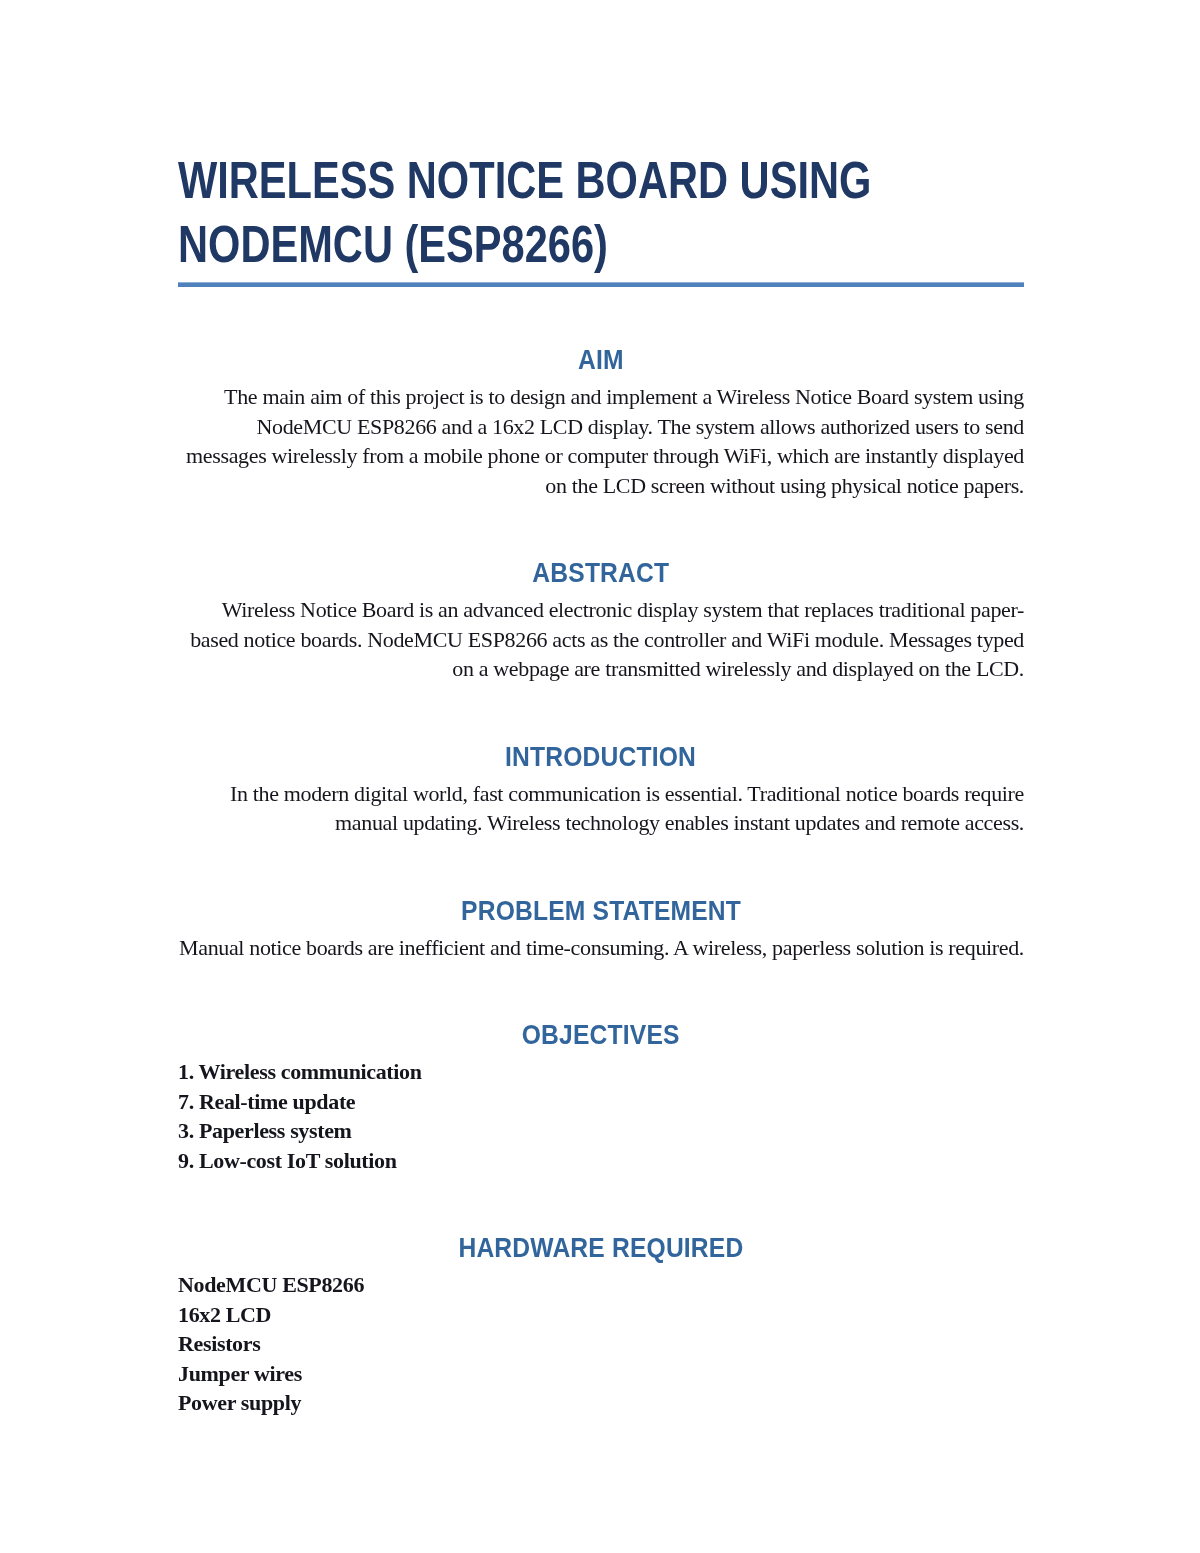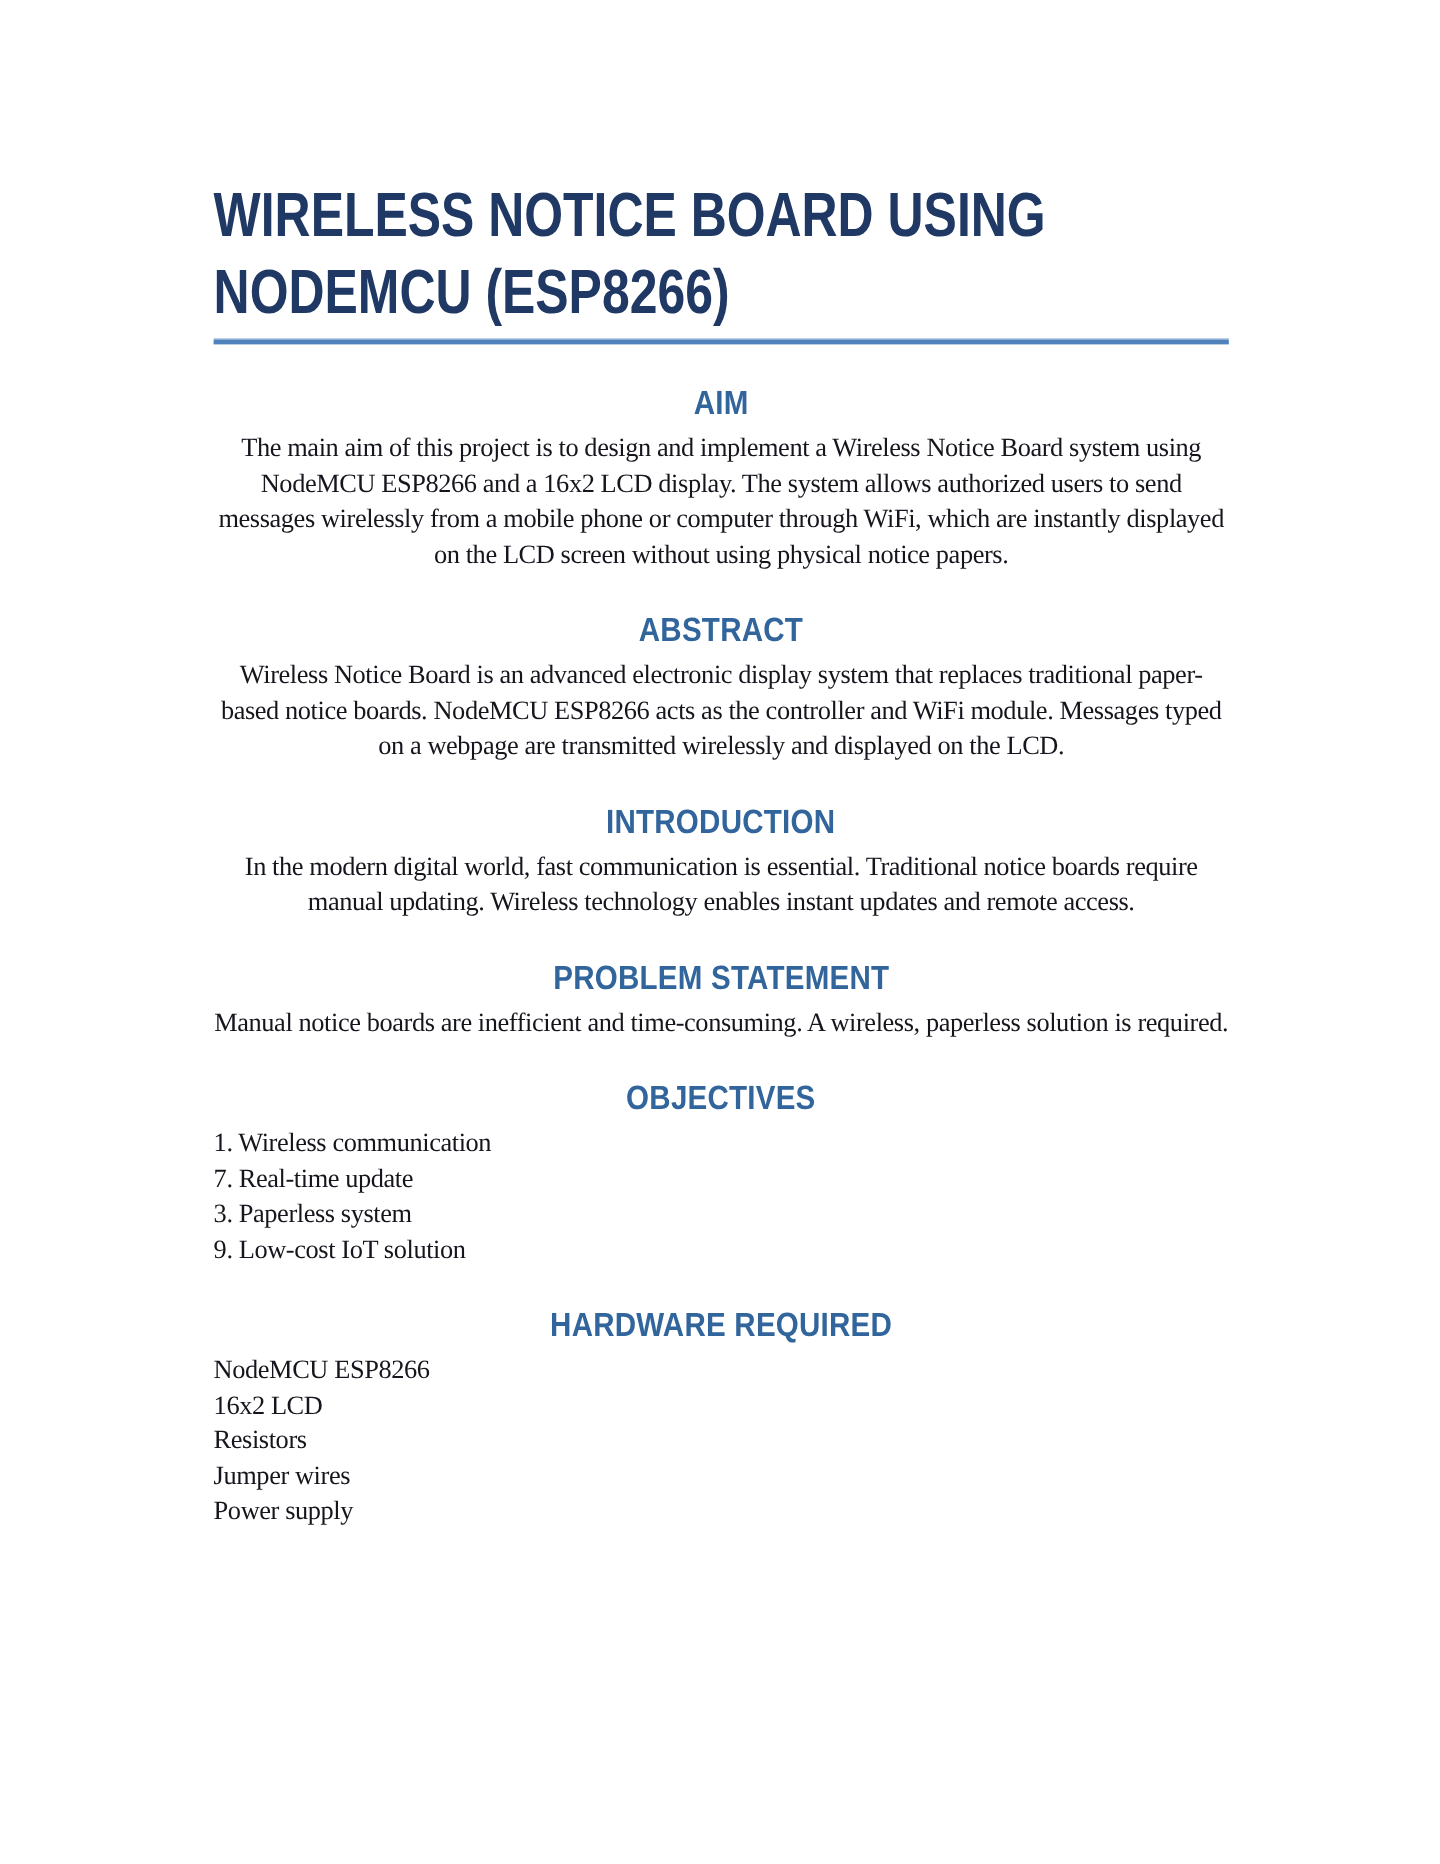--- a/index.html
+++ b/index.html
@@ -39,21 +39,21 @@
     white-space: nowrap;
   }
   .title-rule {
     margin-top: 6px;
     height: 5px;
     background: linear-gradient(to bottom,
       var(--rule-edge-color) 0%, var(--rule-edge-color) 22%,
       var(--rule-color) 22%, var(--rule-color) 100%);
     width: 846px;
   }
-  .doc-section { margin-top: 32px; }
+  .doc-section { margin-top: 56px; }
   .section-heading {
     text-align: center;
     font-family: "Liberation Sans", sans-serif;
     font-weight: 700;
     font-size: 28px;
     line-height: 34px;
     color: var(--heading-color);
     margin-bottom: 5px;
   }
   .section-heading .condensed {
@@ -62,28 +62,29 @@
     transform-origin: center top;
     white-space: nowrap;
     letter-spacing: 0.2px;
   }
   .section-paragraph {
     font-family: "Liberation Serif", serif;
     font-size: 22px;
     line-height: 29.5px;
     letter-spacing: -0.35px;
     color: var(--body-color);
-    text-align: center;
+    text-align: right;
   }
   .doc-list {
     font-family: "Liberation Serif", serif;
     font-size: 22px;
     line-height: 29.5px;
     letter-spacing: -0.35px;
     color: var(--body-color);
+    font-weight: bold;
   }
   .doc-line { white-space: nowrap; }
 </style>
 </head>
 <body>
 
 <div class="page">
   <div class="content">
 
     <h1 class="doc-title">

